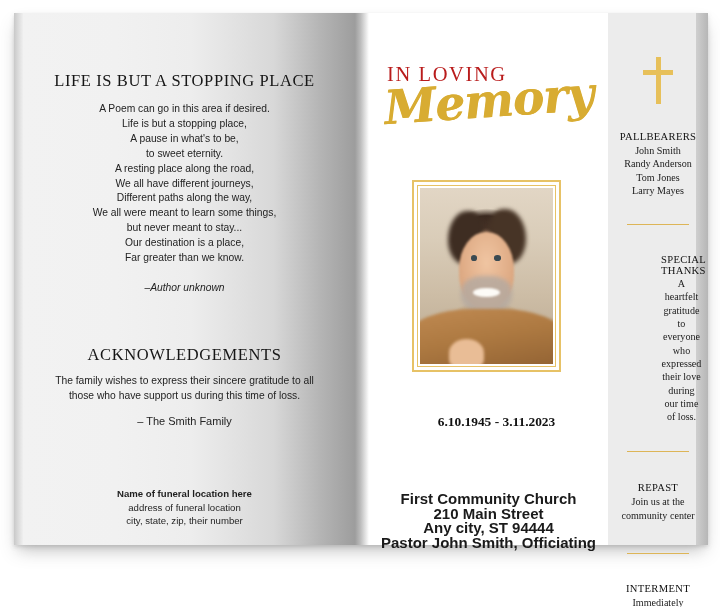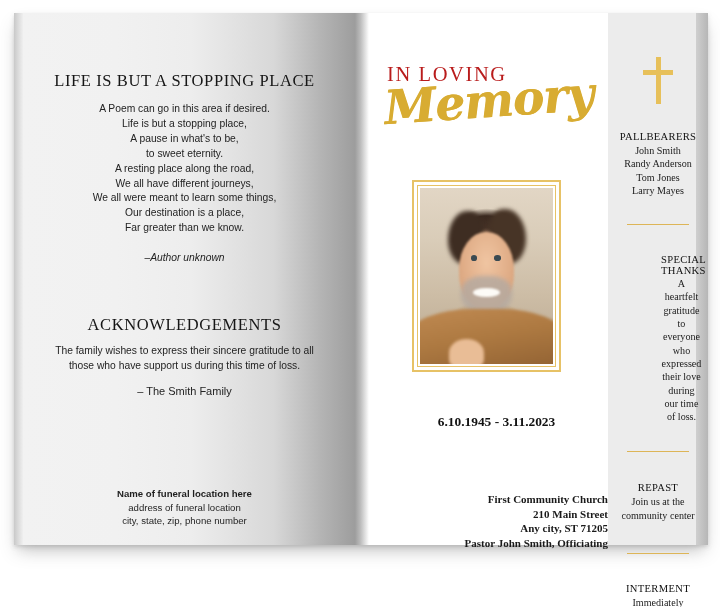--- a/index.html
+++ b/index.html
@@ -287,24 +287,24 @@
     font-family: "Liberation Serif", "DejaVu Serif", serif;
     font-weight: bold;
     font-size: 13.4px;
     color: #121212;
   }
 
   #service-block {
     position: absolute;
     left: 0; right: 0;
     top: 479px;
-    text-align: right;
-    font-family: Liberation Serif, serif;
+    text-align: center;
+    font-family: Liberation Sans, sans-serif;
     font-weight: bold;
-    font-size: 11px;
+    font-size: 15px;
     line-height: 14.6px;
     color: #1a1a1a;
   }
 
   
   .panel-right {
     position: absolute;
     left: 594px;
     top: 0;
     width: 100px;
@@ -388,38 +388,40 @@
 
         <div id="poem-title" class="head-serif">LIFE IS BUT A STOPPING PLACE</div>
 
         <div id="poem-lines" class="body-sans">
           <div>A Poem can go in this area if desired.</div>
           <div>Life is but a stopping place,</div>
           <div>A pause in what's to be,</div>
           <div>to sweet eternity.</div>
           <div>A resting place along the road,</div>
           <div>We all have different journeys,</div>
+          <div>Different paths along the way,</div>
           <div>We all were meant to learn some things,</div>
+          <div>but never meant to stay...</div>
           <div>Our destination is a place,</div>
           <div>Far greater than we know.</div>
         </div>
 
         <div id="poem-author">–Author unknown</div>
 
         <div id="ack-title" class="head-serif">ACKNOWLEDGEMENTS</div>
 
         <div id="ack-body" class="body-sans">The family wishes to express their sincere gratitude to all those who have support us during this time of loss.</div>
 
         <div id="ack-signature">– The Smith Family</div>
       </div>
 
       <div id="location-block">
         <div id="location-name">Name of funeral location here</div>
         <div>address of funeral location</div>
-        <div>city, state, zip, phone number</div>
+        <div>city, state, zip, their number</div>
       </div>
     </div>
 
     <div class="fold"></div>
 
     <div class="panel-center">
 
       <div class="title-wrap">
         <div id="title-in-loving">IN LOVING</div>
         <div id="title-memory">Memory</div>
@@ -439,21 +441,21 @@
             <div class="hand"></div>
           </div>
         </div>
       </div>
 
       <div id="deceased-dates">6.10.1945 - 3.11.2023</div>
 
       <div id="service-block">
         <div>First Community Church</div>
         <div>210 Main Street</div>
-        <div>Any city, ST 71205</div>
+        <div>Any city, ST 94444</div>
         <div>Pastor John Smith, Officiating</div>
       </div>
     </div>
 
     <div class="panel-right">
       <div class="sidebar-inner">
 
         <div class="cross">
           <div class="v"></div>
           <div class="h"></div>

